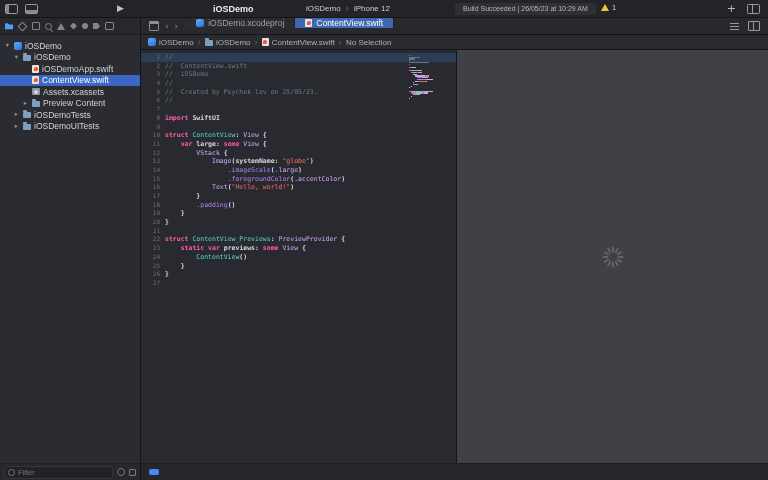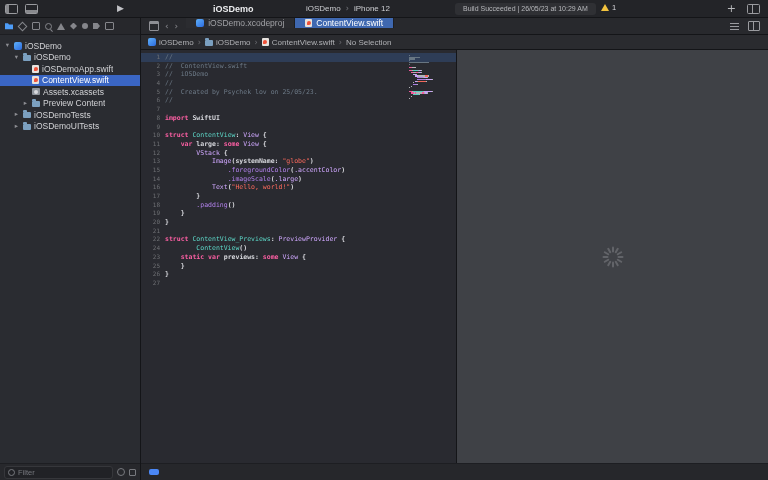--- a/index.html
+++ b/index.html
@@ -307,28 +307,28 @@
               </div>
               <div class="code-line">
                 <span class="ln">12</span>
                 <span class="lt"><span class="tk-pl">        </span><span class="tk-ty">VStack</span><span class="tk-pl"> {</span></span>
               </div>
               <div class="code-line">
                 <span class="ln">13</span>
                 <span class="lt"><span class="tk-pl">            </span><span class="tk-ty">Image</span><span class="tk-pl">(systemName: </span><span class="tk-str">"globe"</span><span class="tk-pl">)</span></span>
               </div>
               <div class="code-line">
+                <span class="ln">14</span>
+                <span class="lt"><span class="tk-pl">                </span><span class="tk-fn">.imageScale</span><span class="tk-pl">(</span><span class="tk-mb">.large</span><span class="tk-pl">)</span></span>
+              </div>
+              <div class="code-line">
                 <span class="ln">15</span>
                 <span class="lt"><span class="tk-pl">                </span><span class="tk-fn">.foregroundColor</span><span class="tk-pl">(</span><span class="tk-mb">.accentColor</span><span class="tk-pl">)</span></span>
               </div>
               <div class="code-line">
-                <span class="ln">14</span>
-                <span class="lt"><span class="tk-pl">                </span><span class="tk-fn">.imageScale</span><span class="tk-pl">(</span><span class="tk-mb">.large</span><span class="tk-pl">)</span></span>
-              </div>
-              <div class="code-line">
                 <span class="ln">16</span>
                 <span class="lt"><span class="tk-pl">            </span><span class="tk-ty">Text</span><span class="tk-pl">(</span><span class="tk-str">"Hello, world!"</span><span class="tk-pl">)</span></span>
               </div>
               <div class="code-line">
                 <span class="ln">17</span>
                 <span class="lt"><span class="tk-pl">        }</span></span>
               </div>
               <div class="code-line">
                 <span class="ln">18</span>
                 <span class="lt"><span class="tk-pl">        </span><span class="tk-fn">.padding</span><span class="tk-pl">()</span></span>
@@ -343,26 +343,26 @@
               </div>
               <div class="code-line">
                 <span class="ln">21</span>
                 <span class="lt"></span>
               </div>
               <div class="code-line">
                 <span class="ln">22</span>
                 <span class="lt"><span class="tk-kw">struct</span><span class="tk-pl"> </span><span class="tk-td">ContentView_Previews</span><span class="tk-pl">: </span><span class="tk-ty">PreviewProvider</span><span class="tk-pl"> {</span></span>
               </div>
               <div class="code-line">
+                <span class="ln">23</span>
+                <span class="lt"><span class="tk-pl">    </span><span class="tk-kw">static</span><span class="tk-pl"> </span><span class="tk-kw">var</span><span class="tk-pl"> previews: </span><span class="tk-kw">some</span><span class="tk-pl"> </span><span class="tk-ty">View</span><span class="tk-pl"> {</span></span>
+              </div>
+              <div class="code-line">
                 <span class="ln">24</span>
                 <span class="lt"><span class="tk-pl">        </span><span class="tk-td">ContentView</span><span class="tk-pl">()</span></span>
-              </div>
-              <div class="code-line">
-                <span class="ln">23</span>
-                <span class="lt"><span class="tk-pl">    </span><span class="tk-kw">static</span><span class="tk-pl"> </span><span class="tk-kw">var</span><span class="tk-pl"> previews: </span><span class="tk-kw">some</span><span class="tk-pl"> </span><span class="tk-ty">View</span><span class="tk-pl"> {</span></span>
               </div>
               <div class="code-line">
                 <span class="ln">25</span>
                 <span class="lt"><span class="tk-pl">    }</span></span>
               </div>
               <div class="code-line">
                 <span class="ln">26</span>
                 <span class="lt"><span class="tk-pl">}</span></span>
               </div>
               <div class="code-line">

